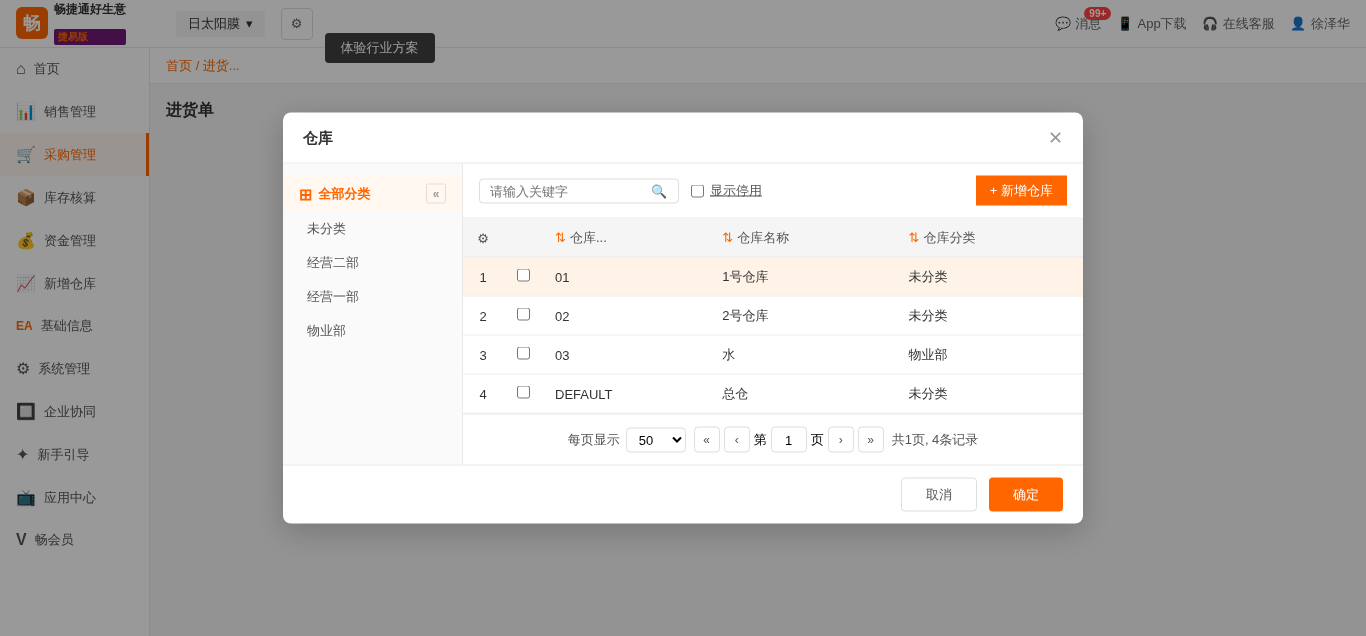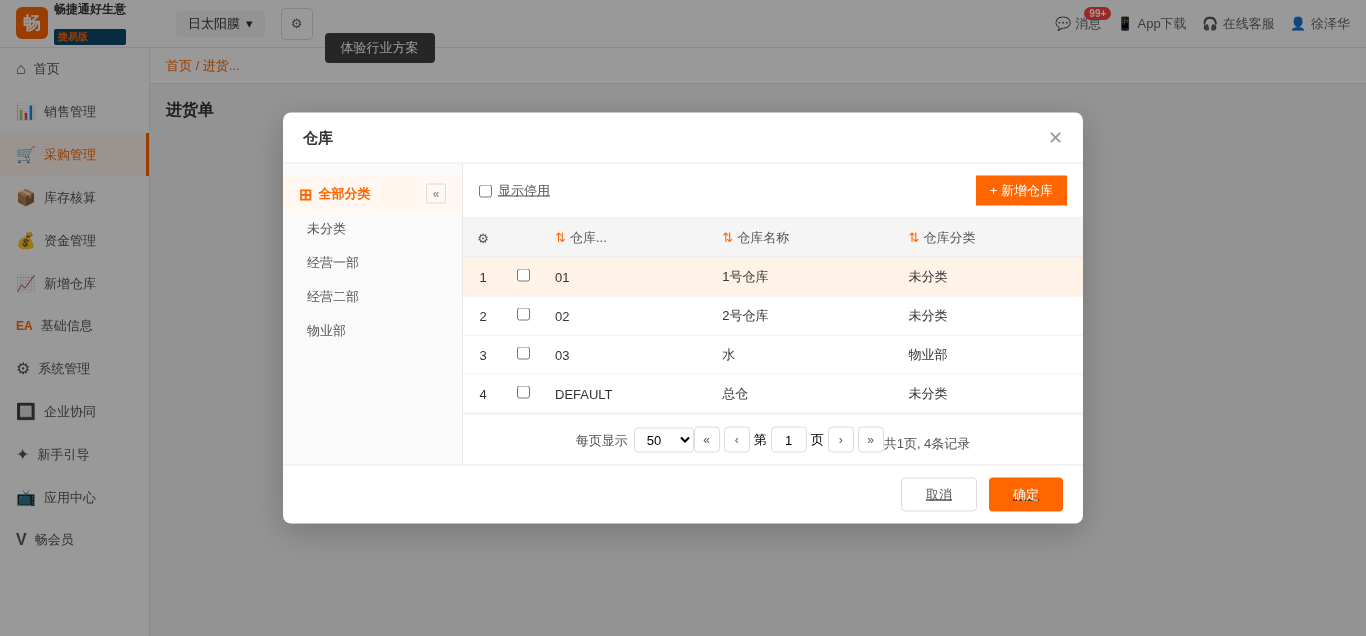--- a/index.html
+++ b/index.html
@@ -25,21 +25,21 @@
       font-size: 14px;
     }
     .brand-icon {
       width: 32px; height: 32px;
       background: #ff6600;
       border-radius: 6px;
       display: flex; align-items: center; justify-content: center;
       color: #fff; font-size: 18px; font-weight: bold; margin-right: 6px;
     }
     .brand-text { line-height: 1.2; font-size: 12px; color: #333; }
-    .brand-sub { font-size: 10px; color: #ff6600; background: #0c4a6e; padding: 1px 4px; border-radius: 2px; margin-top: 12px; }
+    .brand-sub { font-size: 10px; color: #ff6600; background: #701a75; padding: 1px 4px; border-radius: 2px; margin-top: 12px; }
     .store-selector {
       display: flex; align-items: center; gap: 6px;
       color: #333; font-size: 13px; cursor: pointer; margin-left: 20px;
       background: #f5f5f5; padding: 4px 12px; border-radius: 4px;
     }
     .top-actions { display: flex; align-items: center; gap: 12px; margin-left: 16px; }
     .gear-btn {
       width: 32px; height: 32px; border: 1px solid #ddd; border-radius: 4px;
       display: flex; align-items: center; justify-content: center; cursor: pointer; color: #666;
     }
@@ -149,21 +149,21 @@
     tr.selected td { background: #fff3e8; }
     .th-gear { width: 40px; text-align: center; }
     .th-check { width: 40px; text-align: center; }
     .sort-icon { color: #ff6600; margin-right: 4px; }
     .row-num { text-align: center; color: #333; }
     .row-check { text-align: center; }
 
     
     .pagination {
       padding: 12px 16px; border-top: 1px solid #e8e8e8;
-      display: flex; align-items: flex-end; justify-content: center; 
+      display: flex; align-items: center; justify-content: center; gap: 8px;
     }
     .page-select {
       display: flex; align-items: center; gap: 6px; color: #555;
     }
     .page-size-select {
       border: 1px solid #ddd; border-radius: 4px; padding: 3px 8px; font-size: 13px;
       background: #fff; cursor: pointer;
     }
     .page-nav { display: flex; align-items: center; gap: 4px; }
     .page-btn {
@@ -173,21 +173,21 @@
     }
     .page-input {
       width: 36px; height: 26px; border: 1px solid #ddd; border-radius: 4px;
       text-align: center; font-size: 13px;
     }
     .page-info { color: #555; font-size: 13px; }
 
     
     .modal-footer {
       padding: 12px 20px; border-top: 1px solid #e8e8e8;
-      display: flex; justify-content: flex-end; gap: 12px; text-decoration: underline;
+      display: flex; justify-content: flex-end; gap: 12px;
     }
     .cancel-btn {
       border: 1px solid #ddd; background: #fff; color: #555;
       padding: 7px 24px; border-radius: 4px; cursor: pointer; font-size: 13px;
     }
     .confirm-btn {
       background: #ff6600; color: #fff; border: none;
       padding: 7px 24px; border-radius: 4px; cursor: pointer; font-size: 13px;
     }
   </style>
@@ -309,28 +309,32 @@
 
   <div class="modal-body">
 
     <div class="left-panel">
       <div class="category-header">
         <span style="font-size:16px;">⊞</span>
         <span>全部分类</span>
         <div class="collapse-btn">«</div>
       </div>
       <div class="category-item">未分类</div>
+      <div class="category-item">经营二部</div>
       <div class="category-item">经营一部</div>
-      <div class="category-item">经营二部</div>
       <div class="category-item">物业部</div>
     </div>
 
     <div class="right-panel">
 
       <div class="right-toolbar">
+        <div class="search-box">
+          <input type="text" placeholder="请输入关键字" style="">
+          <span style="color:#999; cursor:pointer;">🔍</span>
+        </div>
         <label class="checkbox-label">
           <input type="checkbox" style="">
           <span>显示停用</span>
         </label>
         <button class="add-btn">+ 新增仓库</button>
       </div>
 
       <div class="table-wrapper">
         <table>
           <thead>

